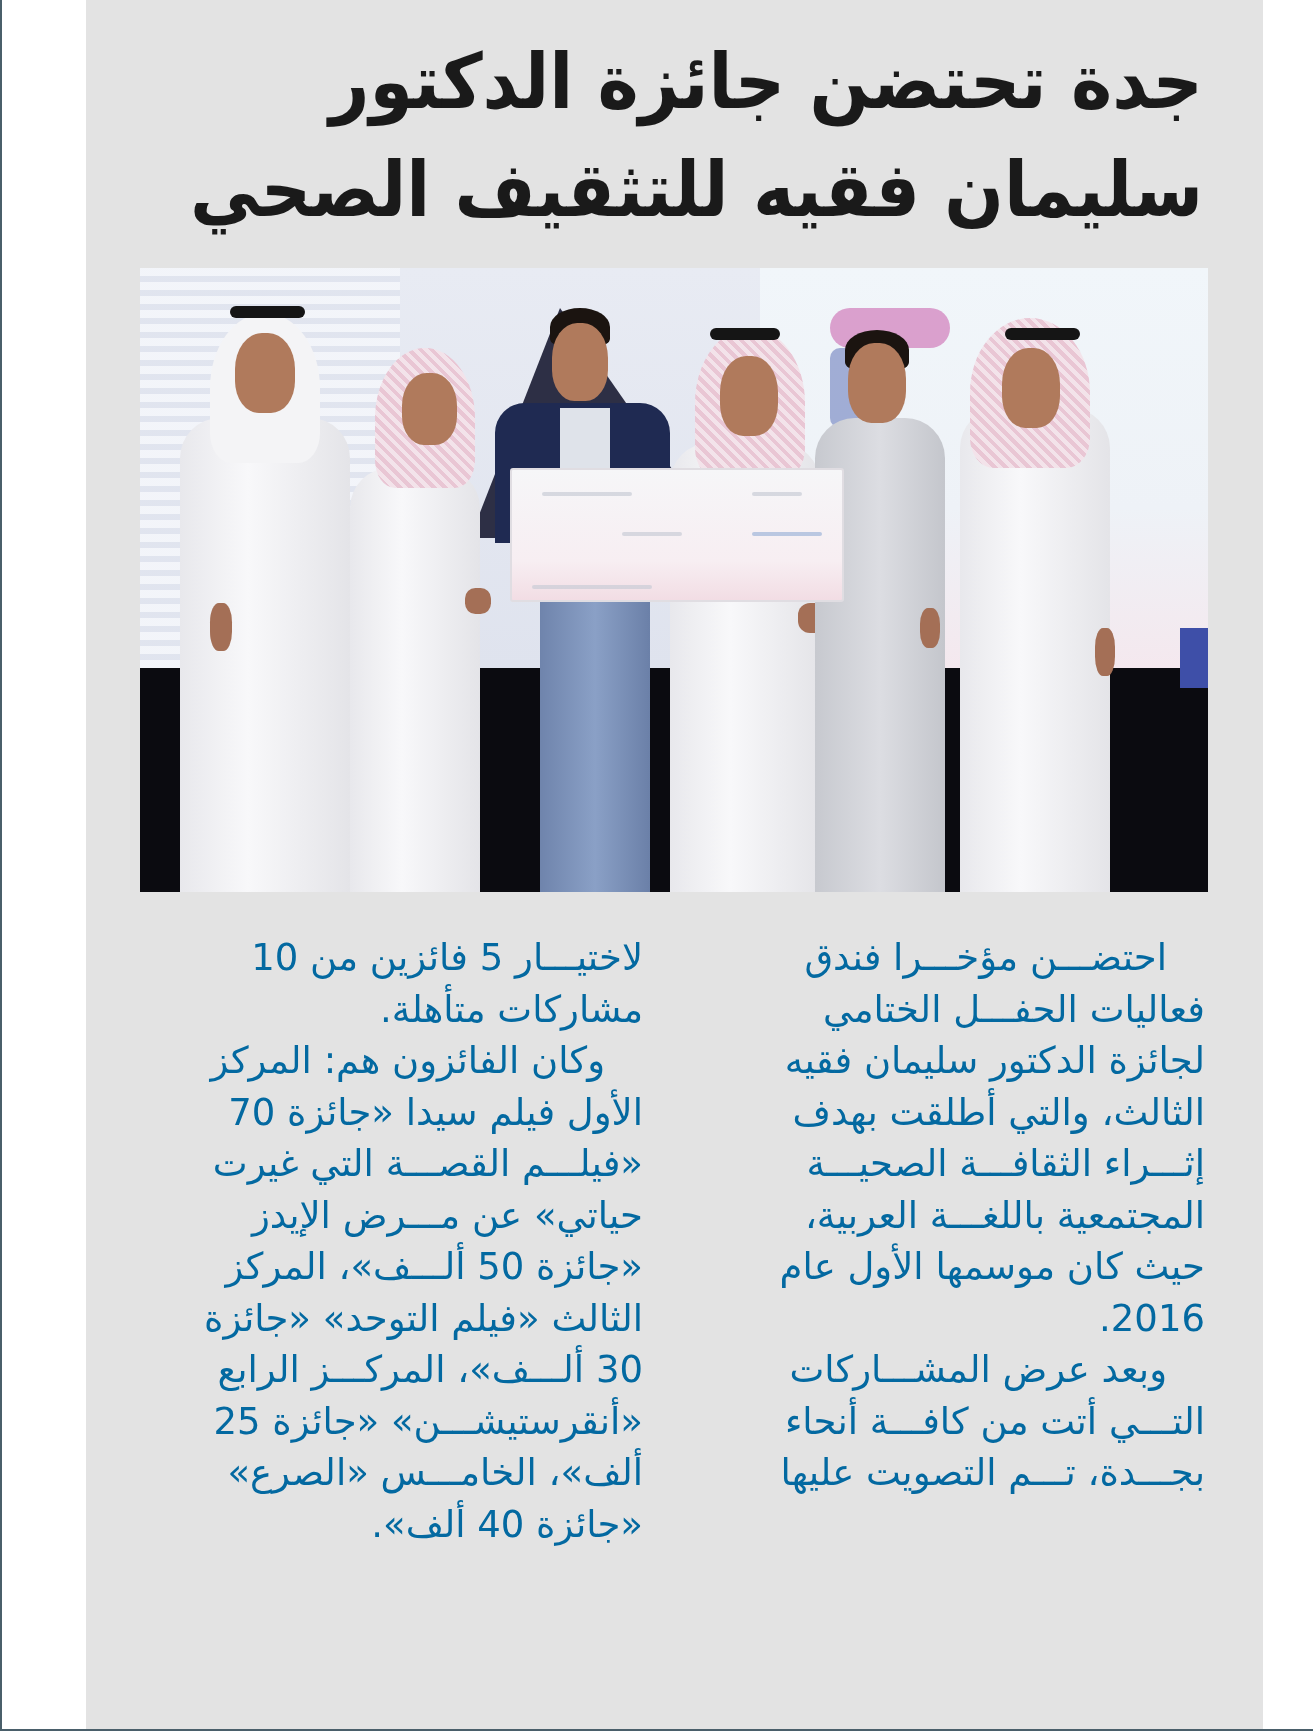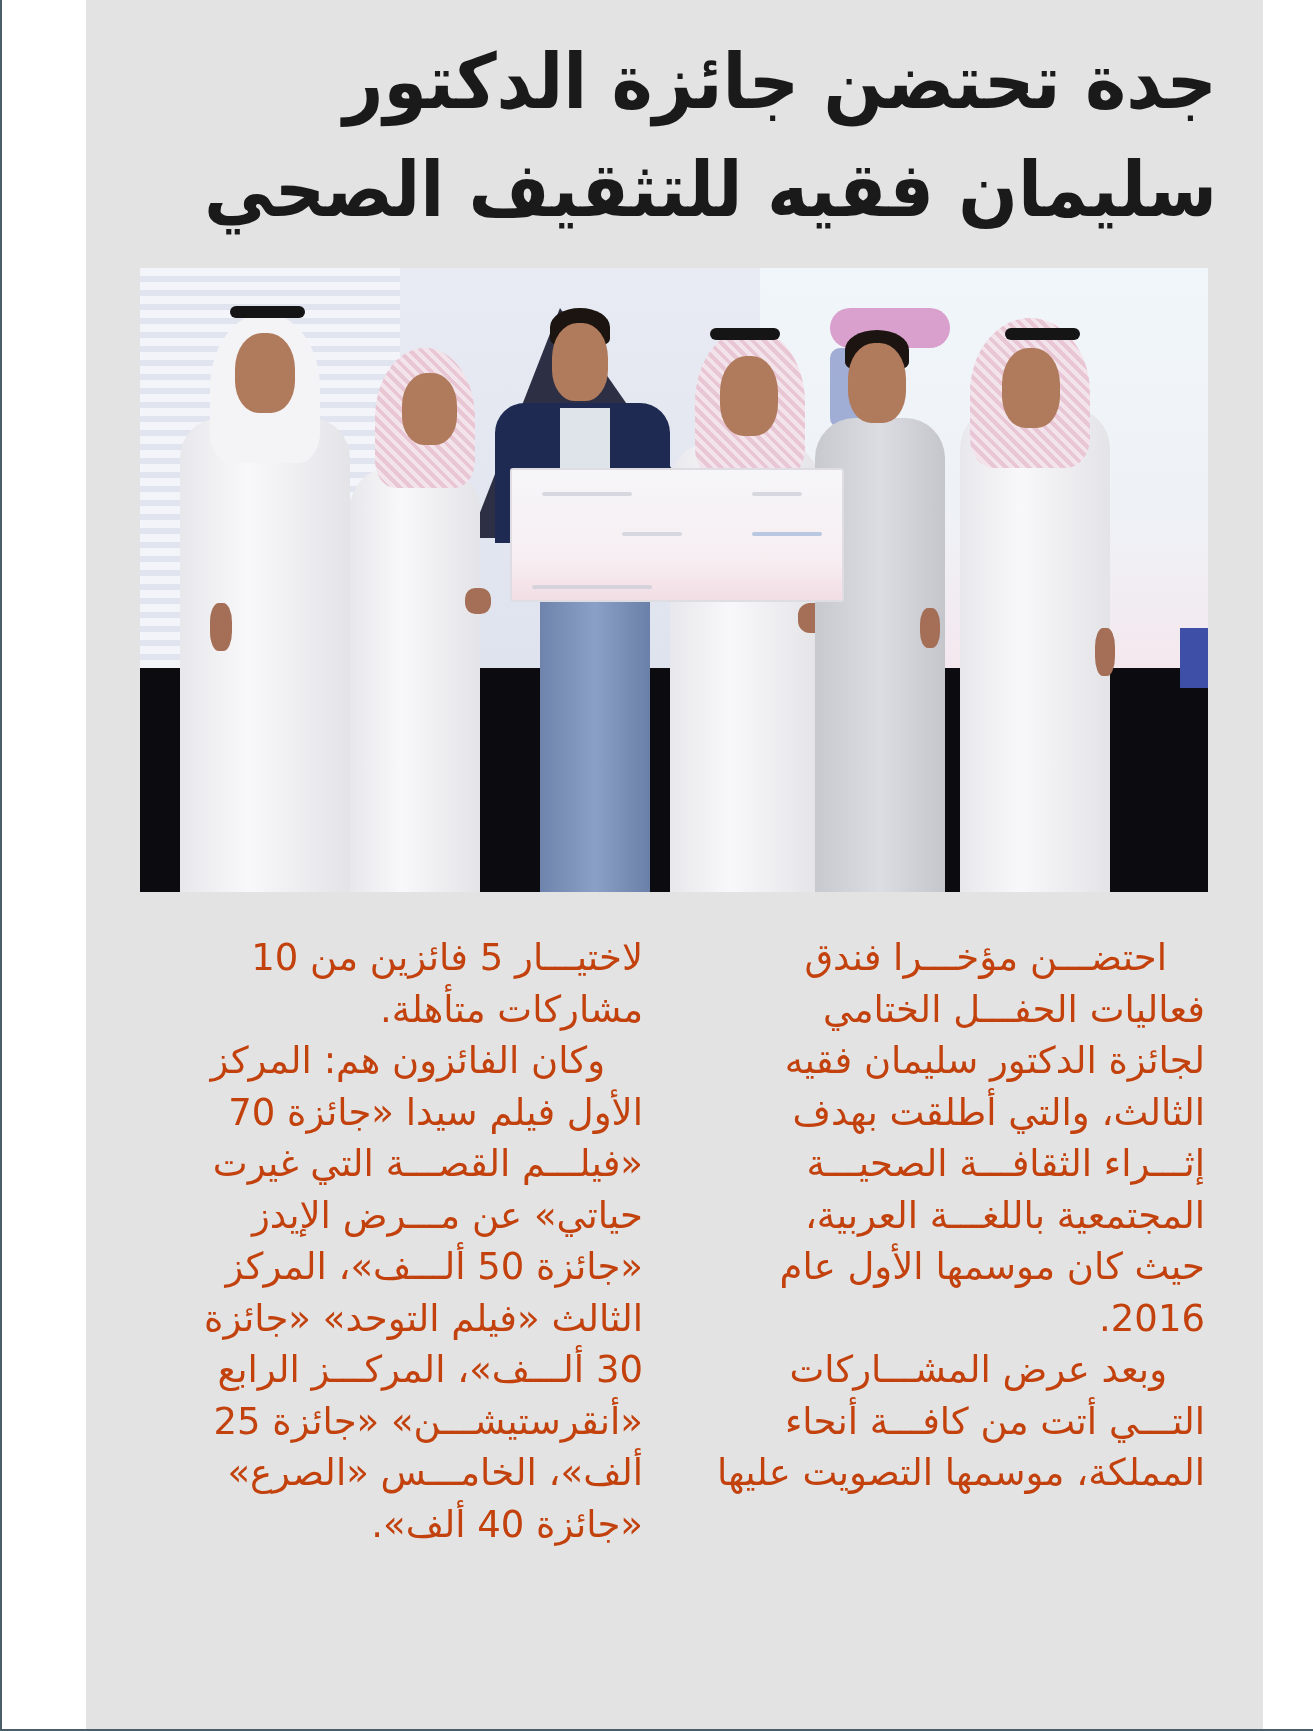--- a/index.html
+++ b/index.html
@@ -10,21 +10,21 @@
   }
   .frame-left { position: absolute; left: 0; top: 0; width: 2px; height: 1731px; background: #4a5f6a; }
   .frame-bottom { position: absolute; left: 0; bottom: 0; width: 1313px; height: 2px; background: #4a5f6a; }
 
   .panel {
     position: absolute; left: 86px; top: 0; width: 1177px; height: 1729px;
     background: #e3e3e3;
   }
 
   .headline {
-    position: absolute; right: 96px; top: 28px; width: 1060px;
+    position: absolute; right: 110px; top: 28px; width: 1060px;
     direction: rtl; text-align: right;
     font-family: "DejaVu Sans", sans-serif; font-weight: bold;
     color: #1a1a1a; margin: 0;
   }
   .headline .hl {
     display: block; font-size: 76px; line-height: 108px; letter-spacing: -2px;
     transform: scaleX(0.92); transform-origin: right center; white-space: nowrap;
   }
 
   
@@ -88,21 +88,21 @@
     border: 2px solid #e0dde2; border-radius: 3px;
   }
   .cheque .line { position: absolute; height: 4px; background: #c9ccd6; border-radius: 2px; opacity:.7; }
   .cheque .line.blue { background: #9fb5d9; }
 
   
   .column {
     position: absolute; top: 932px; direction: rtl; text-align: justify;
     text-align-last: auto;
     font-family: "DejaVu Sans", sans-serif; font-size: 37px; line-height: 51.5px;
-    color: #c2410c;
+    color: #0369a1;
   }
   .column.right { left: 705px; width: 500px; }
   .column.left { left: 143px; width: 500px; }
   .column .ln { display: block; white-space: nowrap; text-align: right; }
   .column .ln.indent { padding-right: 38px; }
   .column .ln.num { text-align: right; }
 </style>
 </head>
 <body>
 
@@ -186,21 +186,21 @@
   <span class="ln indent">احتضـــن مؤخـــرا فندق</span>
   <span class="ln">فعاليات الحفـــل الختامي</span>
   <span class="ln">لجائزة الدكتور سليمان فقيه</span>
   <span class="ln">الثالث، والتي أطلقت بهدف</span>
   <span class="ln">إثـــراء الثقافـــة الصحيـــة</span>
   <span class="ln">المجتمعية باللغـــة العربية،</span>
   <span class="ln">حيث كان موسمها الأول عام</span>
   <span class="ln num">2016.</span>
   <span class="ln indent">وبعد عرض المشـــاركات</span>
   <span class="ln">التـــي أتت من كافـــة أنحاء</span>
-  <span class="ln">المملكة، موسمها التصويت عليها</span>
+  <span class="ln">بجـــدة، تـــم التصويت عليها</span>
 </div>
 
 <div class="column left">
   <span class="ln">لاختيـــار 5 فائزين من 10</span>
   <span class="ln">مشاركات متأهلة.</span>
   <span class="ln indent">وكان الفائزون هم: المركز</span>
   <span class="ln">الأول فيلم سيدا «جائزة 70</span>
   <span class="ln">«فيلـــم القصـــة التي غيرت</span>
   <span class="ln">حياتي» عن مـــرض الإيدز</span>
   <span class="ln">«جائزة 50 ألـــف»، المركز</span>

